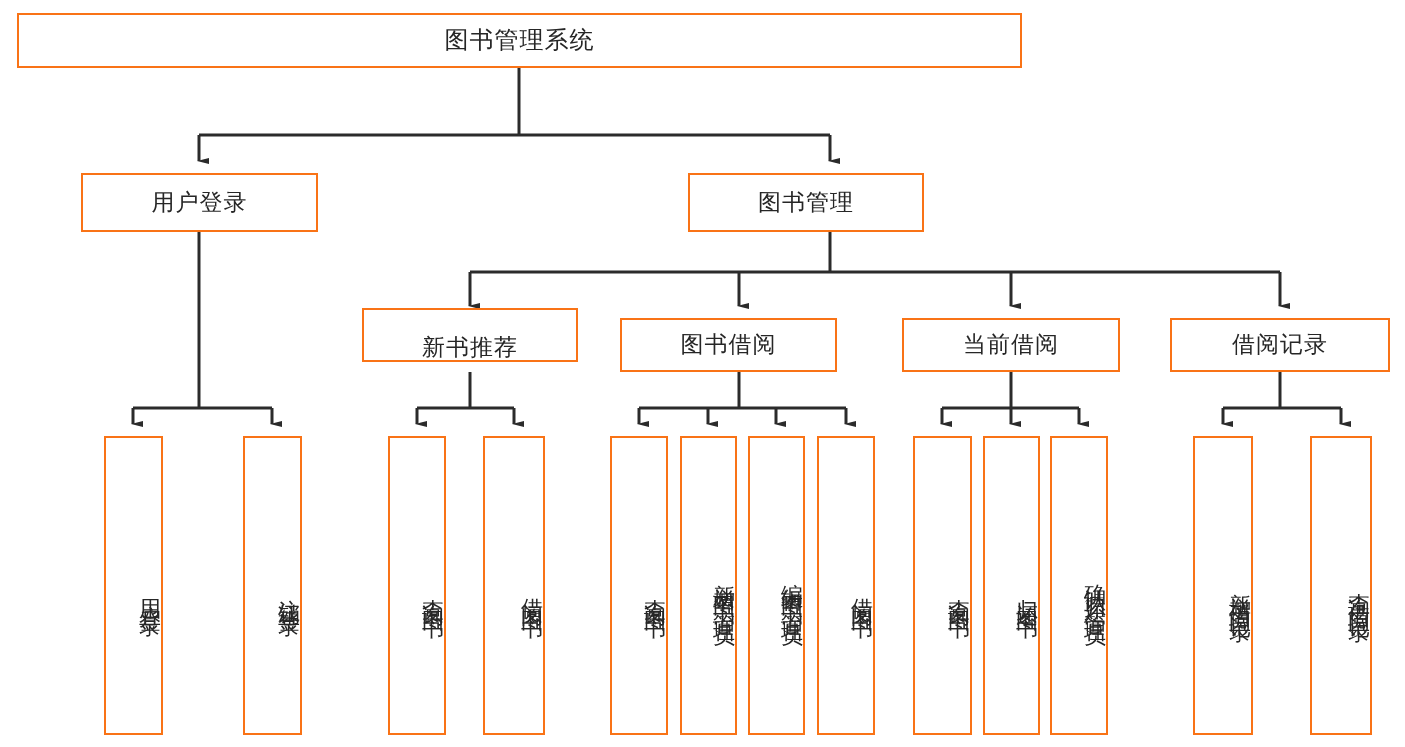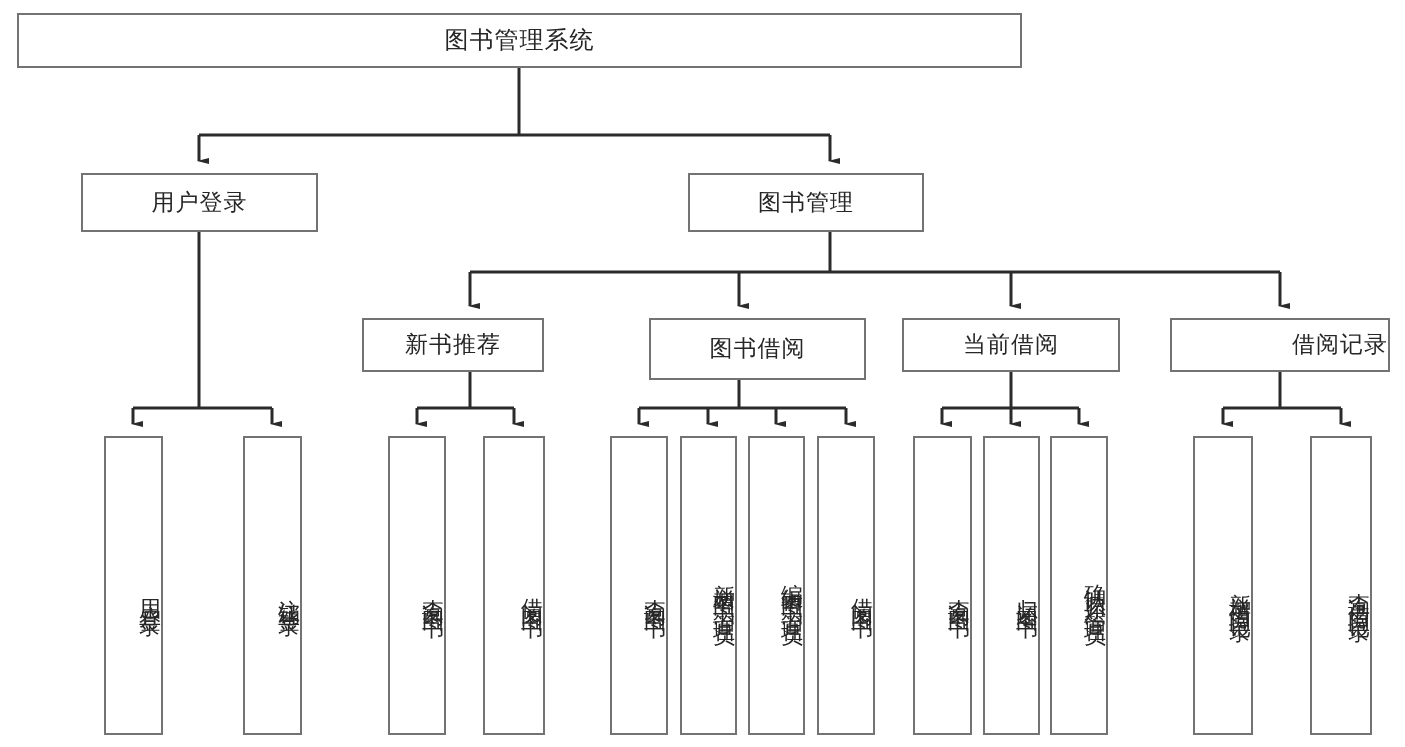--- a/index.html
+++ b/index.html
@@ -20,21 +20,21 @@
   #edges {
     position: absolute;
     left: 0;
     top: 0;
     width: 1405px;
     height: 747px;
   }
   .node {
     position: absolute;
     box-sizing: border-box;
-    border: 2px solid #737373;
+    border: 2px solid #f97316;
     background: #ffffff;
     color: #262626;
     display: flex;
     align-items: center;
     justify-content: center;
     z-index: 2;
   }
   .node.horiz {
     font-size: 23px;
     letter-spacing: 1px;
@@ -129,30 +129,30 @@
     <span>图书管理系统</span>
   </div>
 
   <div class="node horiz" style="left:81px; top:173px; width:237px; height:59px;">
     <span>用户登录</span>
   </div>
   <div class="node horiz" style="left:688px; top:173px; width:236px; height:59px;">
     <span>图书管理</span>
   </div>
 
-  <div class="node horiz" style="left:362px; top:318px; width:182px; height:54px;">
+  <div class="node horiz" style="left:362px; top:308px; width:216px; height:54px;align-items:flex-end;">
     <span>新书推荐</span>
   </div>
-  <div class="node horiz" style="left:649px; top:318px; width:217px; height:62px;">
+  <div class="node horiz" style="left:620px; top:318px; width:217px; height:54px;">
     <span>图书借阅</span>
   </div>
   <div class="node horiz" style="left:902px; top:318px; width:218px; height:54px;">
     <span>当前借阅</span>
   </div>
-  <div class="node horiz" style="left:1170px; top:318px; width:220px; height:54px;justify-content:flex-end;">
+  <div class="node horiz" style="left:1170px; top:318px; width:220px; height:54px;">
     <span>借阅记录</span>
   </div>
 
   <div class="node vert" style="left:104px; top:436px; width:59px; height:299px;">
     <span class="vlabel">用户登录</span>
   </div>
   <div class="node vert" style="left:243px; top:436px; width:59px; height:299px;">
     <span class="vlabel">注销登录</span>
   </div>
   <div class="node vert" style="left:388px; top:436px; width:58px; height:299px;">

